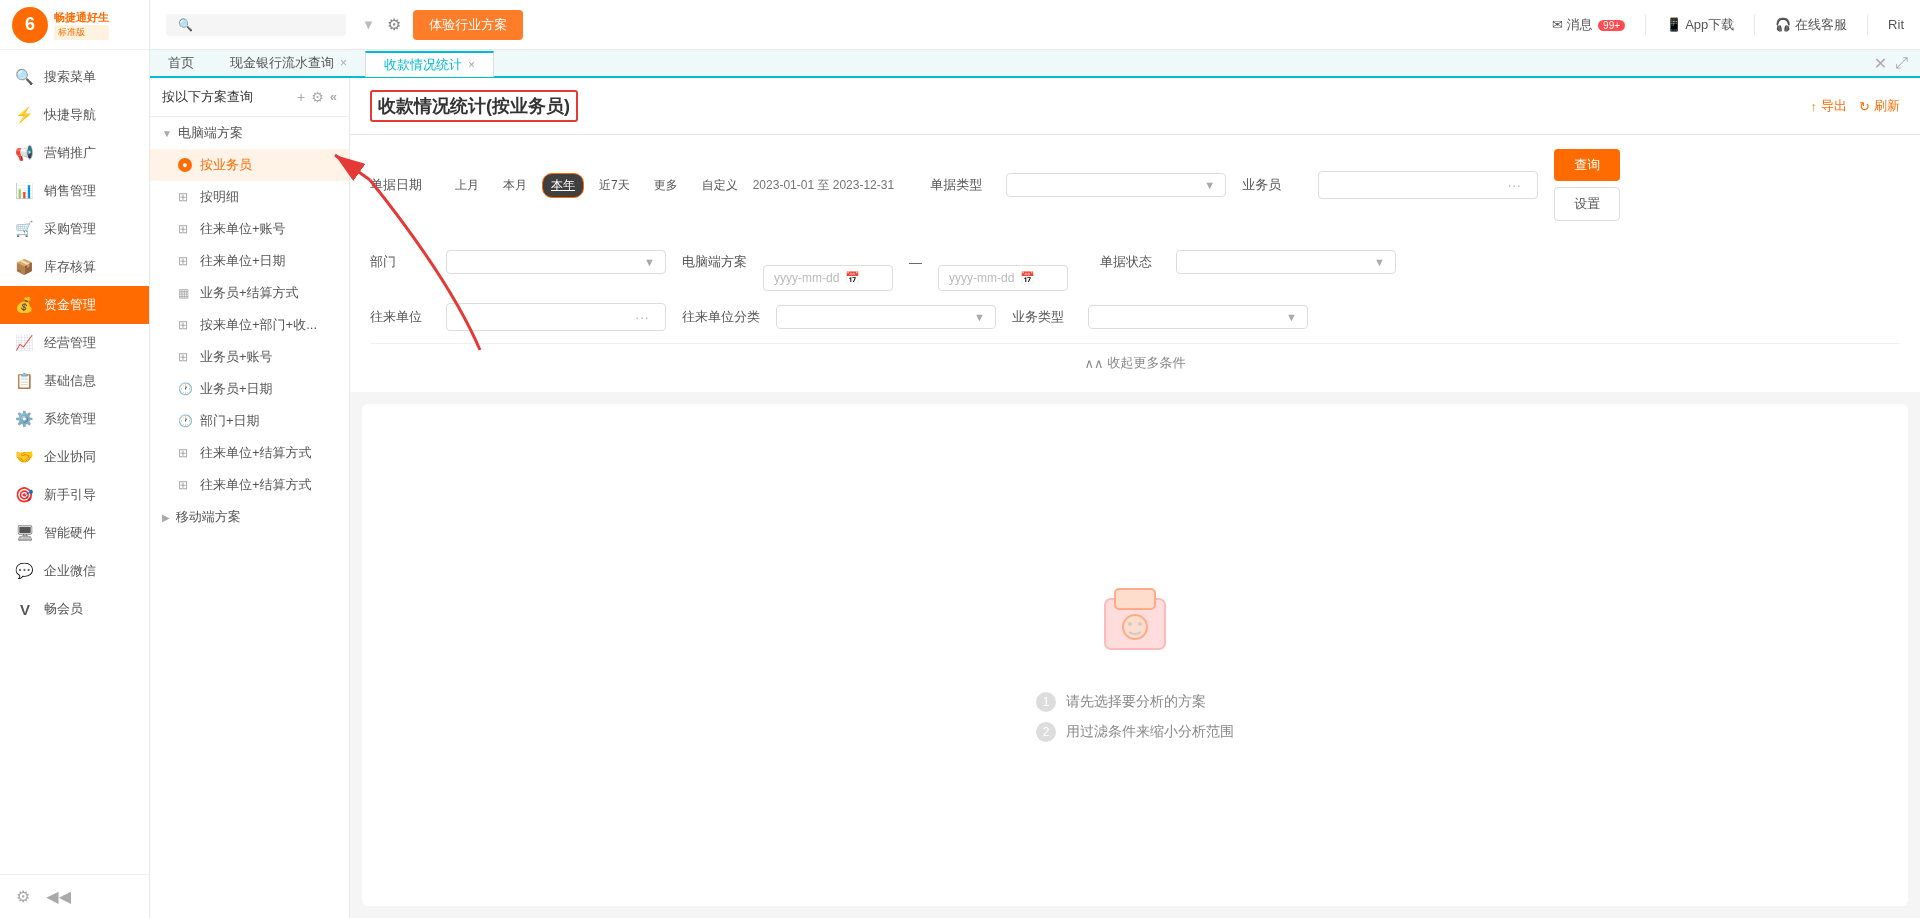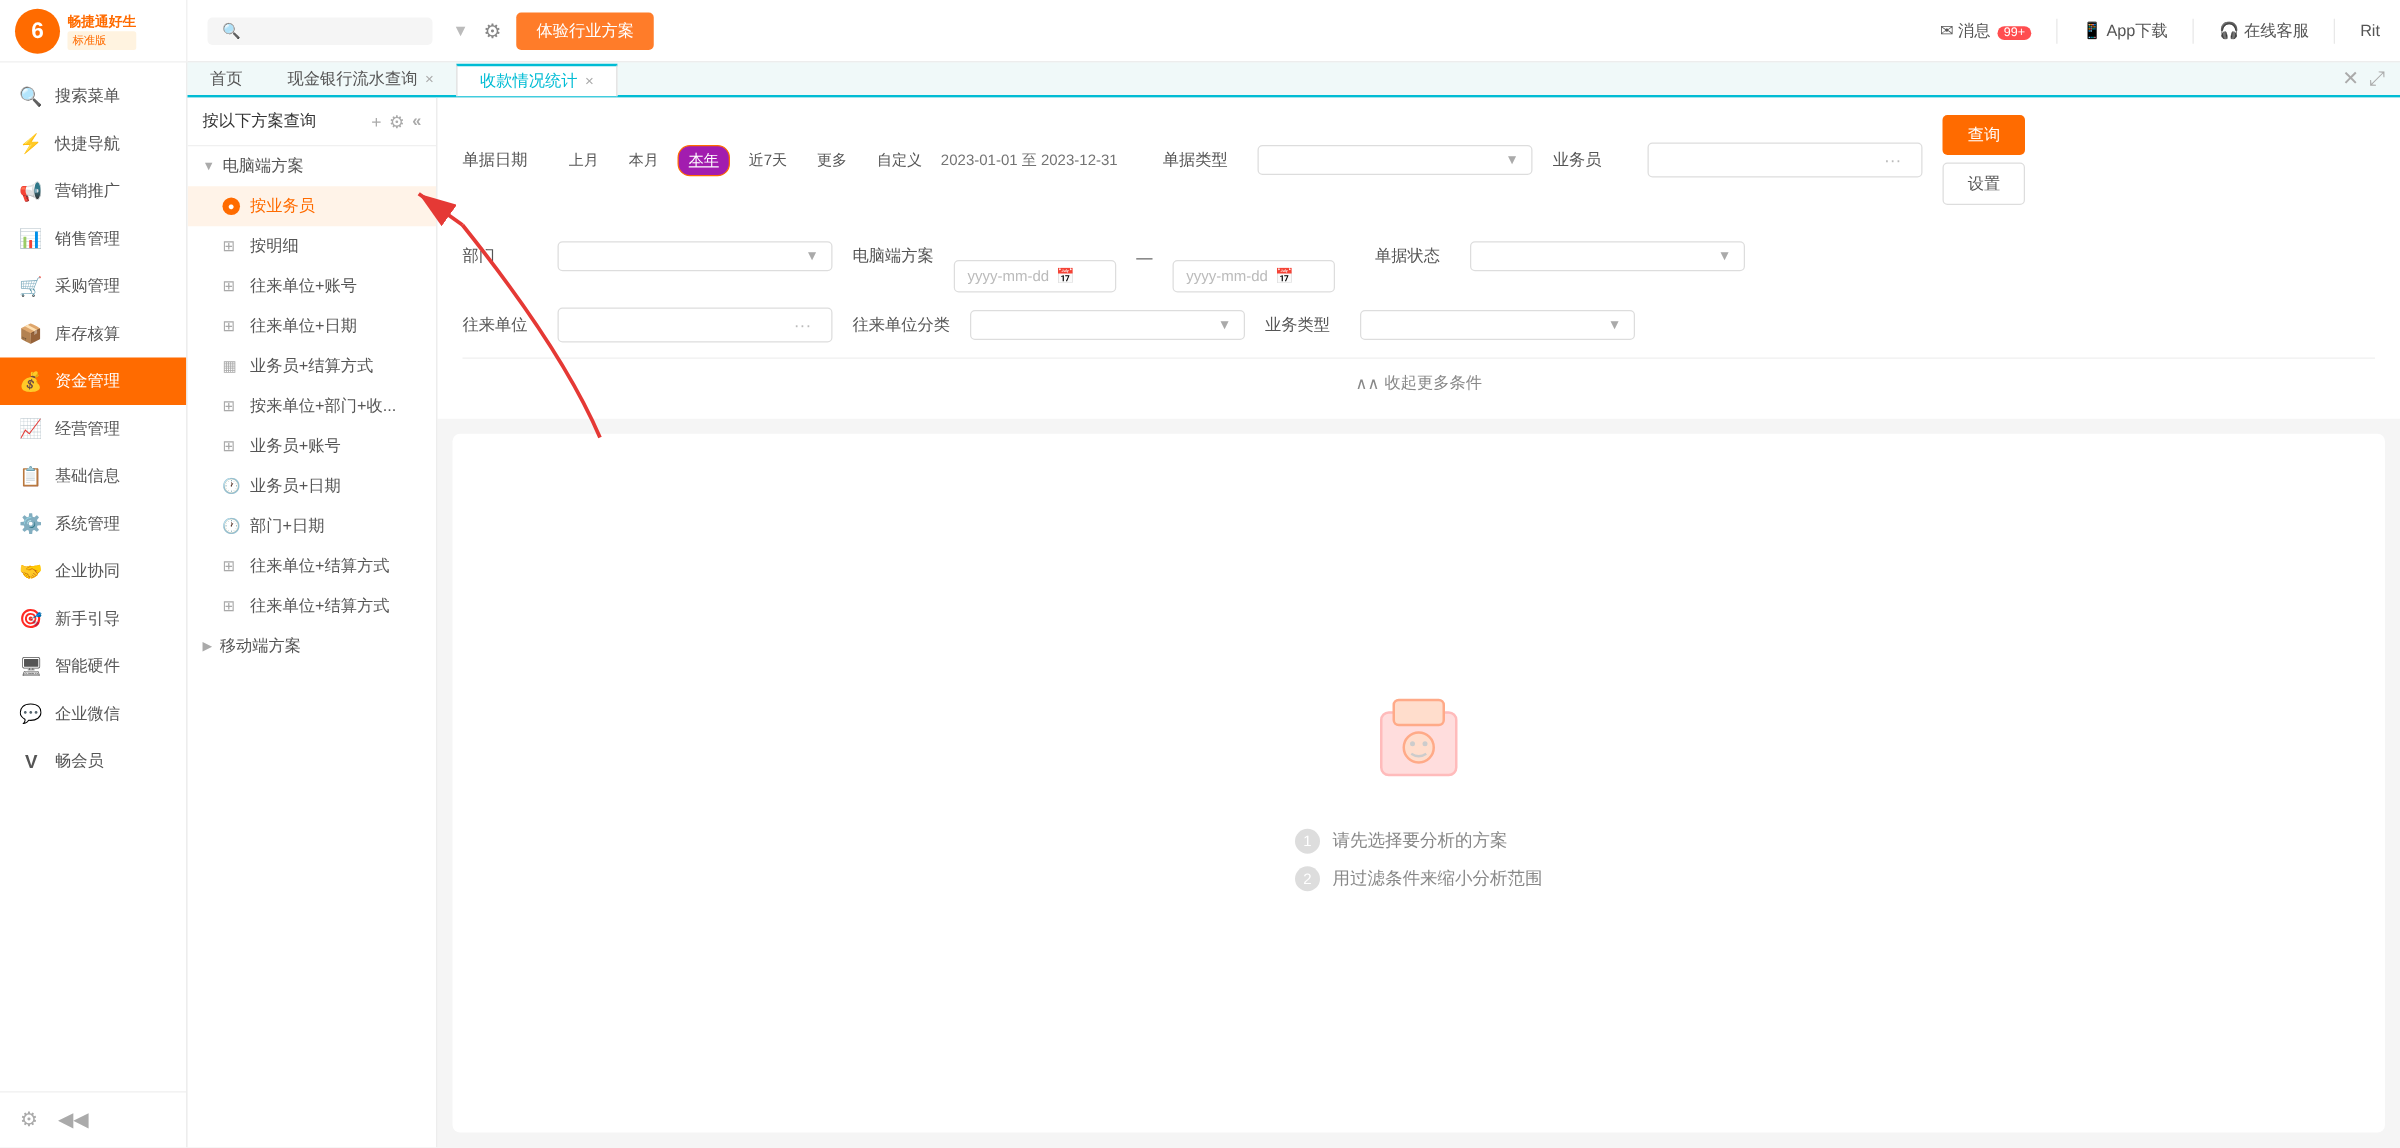--- a/index.html
+++ b/index.html
@@ -58,21 +58,21 @@
     
     .page-header { background: #fff; padding: 12px 20px; display: flex; align-items: center; justify-content: space-between; border-bottom: 1px solid #e8e8e8; }
     .page-title { font-size: 18px; font-weight: bold; color: #333; border: 2px solid #e53935; padding: 2px 6px; border-radius: 3px; display: inline-block; }
     .page-actions { display: flex; gap: 12px; align-items: center; }
     .action-btn { display: flex; align-items: center; gap: 4px; color: #ff6b00; font-size: 13px; cursor: pointer; }
     .filter-row { display: flex; align-items: center; gap: 16px; margin-bottom: 12px; flex-wrap: wrap; }
     .filter-row:last-child { margin-bottom: 0; }
     .filter-label { color: #555; font-size: 13px; white-space: nowrap; min-width: 60px; }
     .date-group { display: flex; align-items: center; gap: 6px; }
     .date-btn { padding: 3px 8px; font-size: 12px; color: #555; cursor: pointer; border: 1px solid transparent; border-radius: 3px; }
-    .date-btn.active { background: #a21caf; color: #fff; border-color: #ff6b00; border-radius: 10px; text-decoration: underline; }
+    .date-btn.active { background: #404040; color: #fff; border-color: #ff6b00; border-radius: 10px; text-decoration: underline; }
     .date-range { color: #737373; font-size: 12px; }
     .filter-select { border: 1px solid #ddd; border-radius: 4px; padding: 5px 10px; font-size: 13px; color: #555; background: #fff; min-width: 200px; display: flex; align-items: center; justify-content: space-between; cursor: pointer; }
     .filter-select .arrow { color: #aaa; font-size: 11px; }
     .date-input { border: 1px solid #ddd; border-radius: 4px; padding: 5px 10px; font-size: 12px; color: #bbb; background: #fff; display: flex; align-items: center; gap: 6px; min-width: 130px; cursor: pointer; margin-top: 32px; }
     .date-input .cal-icon { color: #bbb; }
     .date-sep { color: #555; }
     .dot-btn { color: #bbb; cursor: pointer; font-size: 14px; padding: 0 6px; }
 
     
     .empty-area { flex: 1; display: flex; flex-direction: column; align-items: center; justify-content: center; gap: 20px; background: #fff; margin: 12px; border-radius: 6px; }
@@ -294,20 +294,33 @@
       <div class="scheme-group">
         <div class="scheme-group-header">
           <span class="arrow">▶</span>
           <span>移动端方案</span>
         </div>
       </div>
     </div>
 
     <div class="right-panel">
 
+      <div class="page-header">
+        <div class="page-title red-highlight">收款情况统计(按业务员)</div>
+        <div class="page-actions">
+          <div class="action-btn">
+            <span>↑</span>
+            <span>导出</span>
+          </div>
+          <div class="action-btn">
+            <span>↻</span>
+            <span>刷新</span>
+          </div>
+        </div>
+      </div>
 
       <div class="filter-section">
 
         <div class="filter-row" style="padding-top:14px;">
           <span class="filter-label">单据日期</span>
           <div class="date-group">
             <span class="date-btn">上月</span>
             <span class="date-btn">本月</span>
             <span class="date-btn active">本年</span>
             <span class="date-btn">近7天</span>

